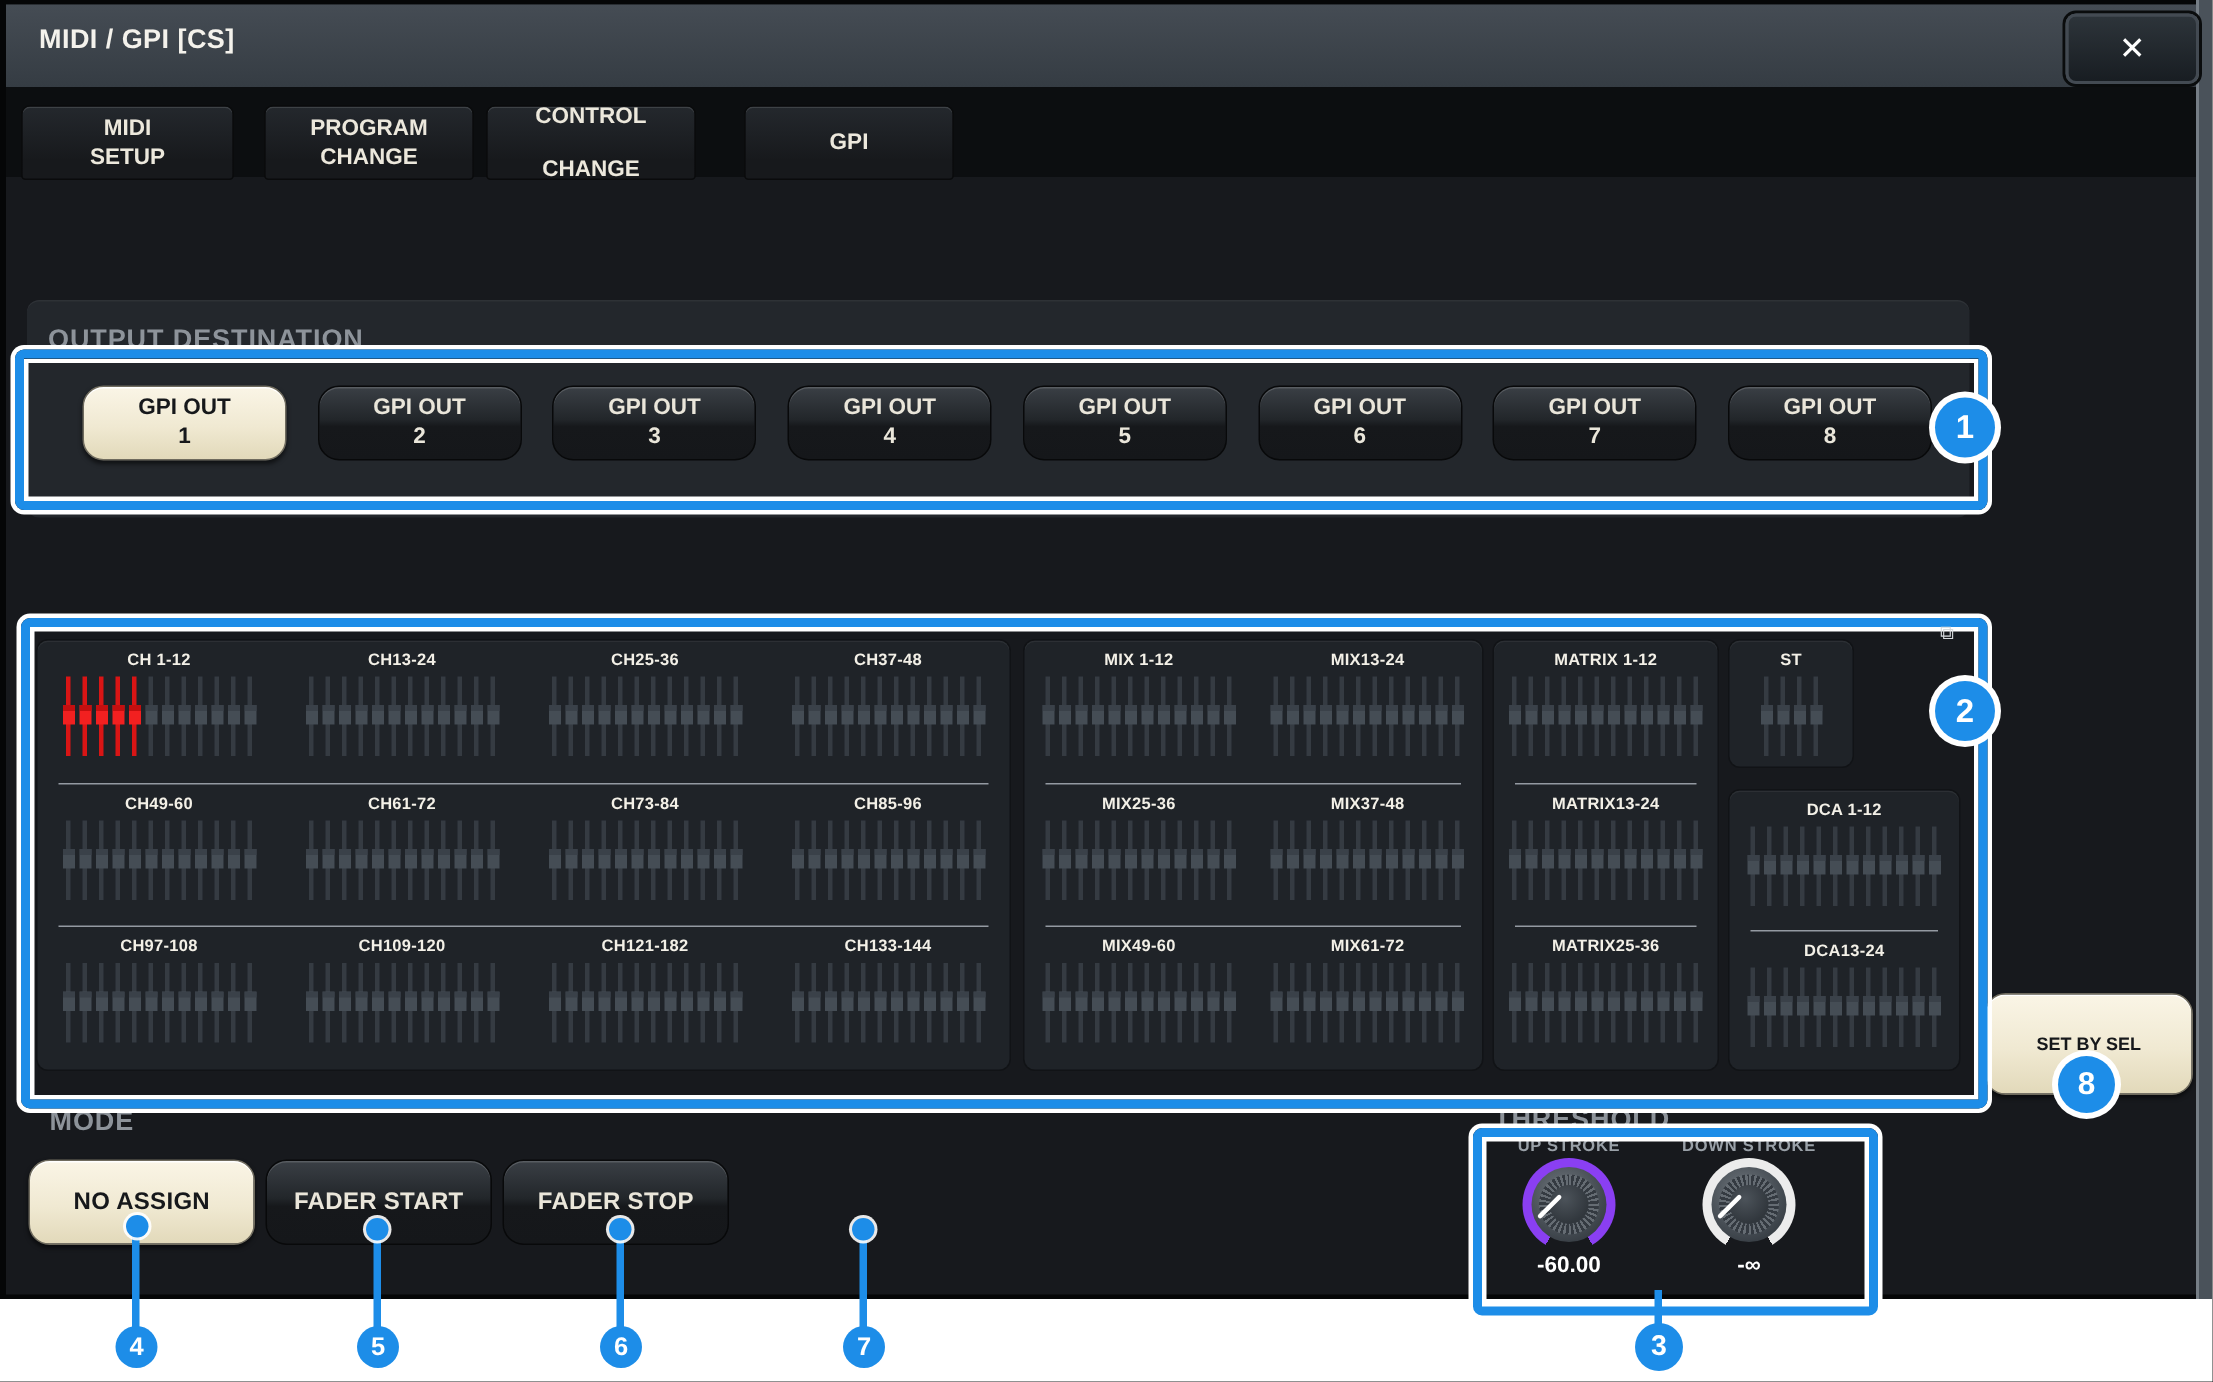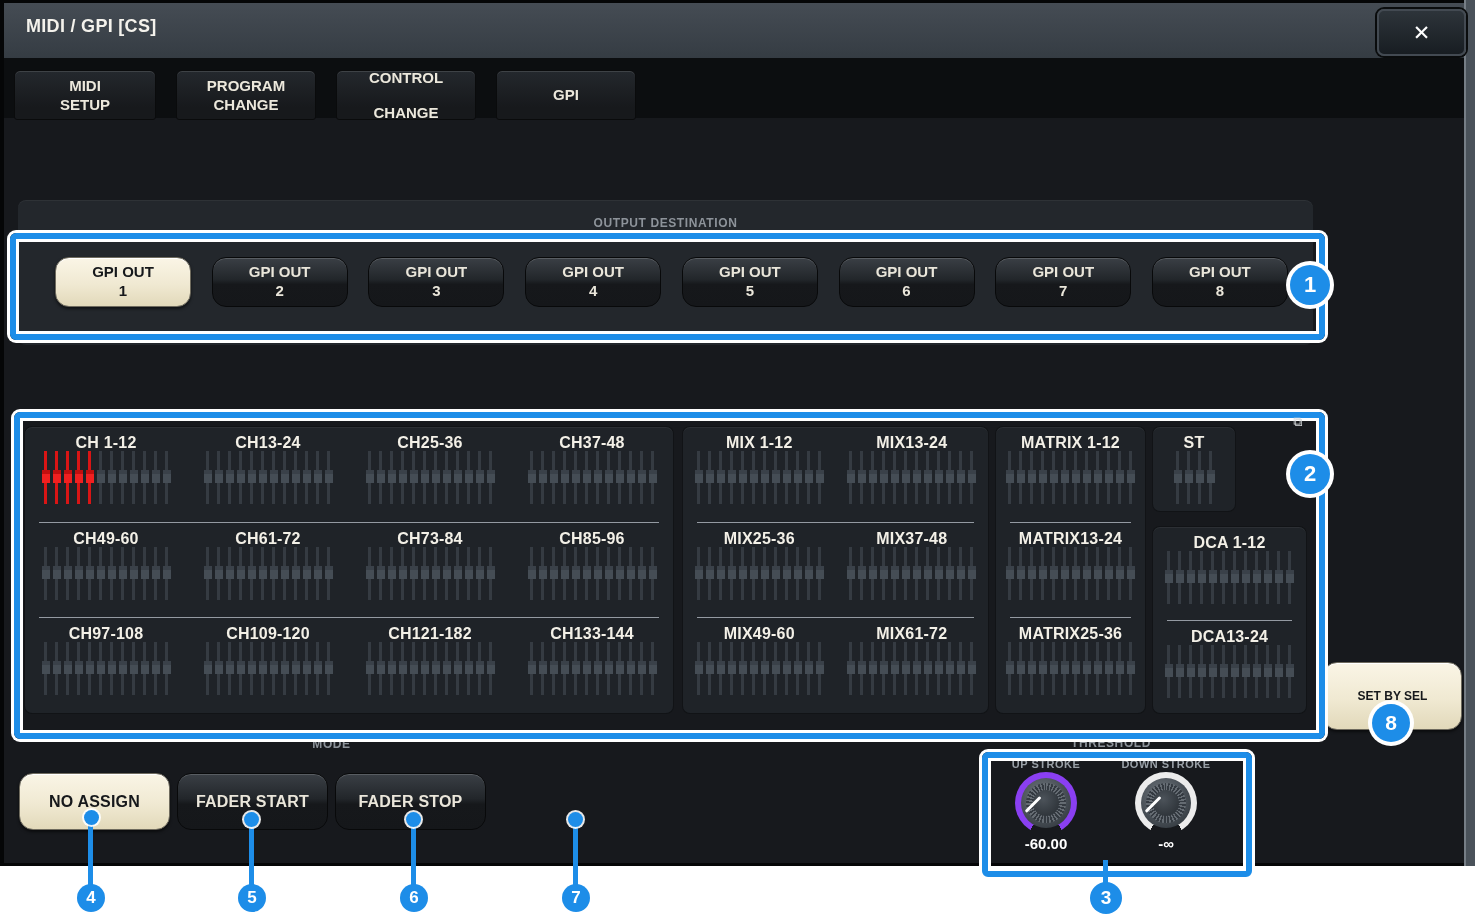--- a/index.html
+++ b/index.html
@@ -22,39 +22,39 @@
   #tabs-bg{position:absolute;left:4px;top:58px;width:1460px;height:60px;background:#0c0e10;}
   .tab{position:absolute;top:0;height:48px;border-radius:6px 6px 3px 3px;
        background:linear-gradient(180deg,#24282d,#17191c 75%);border:1px solid #0a0b0c;
        box-shadow:inset 0 1px 0 rgba(255,255,255,.12);color:#ece8dc;
        display:flex;flex-direction:column;align-items:center;justify-content:center;cursor:pointer;}
   .tab .tl{font-size:15px;font-weight:bold;line-height:1.3;}
   .tab.selected{top:-4px;height:54px;background:linear-gradient(180deg,#fdfdfd,#e9eaeb 55%,#ccd0d3);
        border:1px solid #16181a;color:#17191c;box-shadow:inset 0 1px 0 #fff;}
   #tabstrip{position:absolute;left:4px;top:70px;width:1460px;height:48px;}
   
-  .sect-heading{position:absolute;text-align:center;font-size:12px;font-weight:bold;
-                color:#8d939a;letter-spacing:.6px;z-index:1;}
+  .sect-heading{position:absolute;font-size:18px;font-weight:bold;
+                color:#8d939a;letter-spacing:.6px;z-index:1;padding-left:14px;}
   #od-panel{position:absolute;left:18px;top:200px;width:1295px;height:145px;background:#23272c;
             border-radius:8px;box-shadow:inset 0 1px 0 rgba(255,255,255,.05);}
   #gpi-row{position:absolute;left:55px;top:257px;width:1233px;height:50px;display:flex;justify-content:space-between;z-index:2;}
   .btn{border-radius:14px;display:flex;flex-direction:column;align-items:center;justify-content:center;cursor:pointer;box-sizing:border-box;}
   .btn-dark{background:linear-gradient(180deg,#3a3f45 0%,#22262a 45%,#16181b 55%,#15171a 100%);
             border:1px solid #08090a;box-shadow:inset 0 1px 0 rgba(255,255,255,.16);color:#eae6da;}
   .btn-cream{background:linear-gradient(180deg,#faf5e6 0%,#f0e9d2 55%,#e2d9ba 100%);
              border:1px solid #6f6b5e;box-shadow:inset 0 1px 0 #fff,0 2px 3px rgba(0,0,0,.55);color:#16181b;}
   .gpi-btn{width:136px;height:50px;font-size:15px;font-weight:bold;line-height:1.25;}
   
   .fpanel{position:absolute;background:#1f2328;border-radius:7px;
           box-shadow:inset 0 1px 0 rgba(255,255,255,.06),0 0 0 1px #111316;
           display:flex;flex-direction:column;z-index:2;}
   .prow{flex:1;display:flex;}
   .psep{height:1px;background:#949aa2;margin:0 14px;}
   .fblock{flex:1;display:flex;flex-direction:column;align-items:center;cursor:pointer;}
-  .fblock-label{margin-top:7px;height:15px;font-size:16px;font-weight:bold;color:#f3f0e7;letter-spacing:.2px;}
+  .fblock-label{margin-top:7px;height:15px;font-size:11px;font-weight:bold;color:#f3f0e7;letter-spacing:.2px;}
   .fstrip{margin-top:2px;display:flex;gap:3px;}
   .fader{position:relative;width:8px;height:53px;}
   .ftrack{position:absolute;left:2px;top:0;width:3px;height:53px;background:#353b42;}
   .fthumb{position:absolute;left:0;top:19px;width:8px;height:13px;background:#454d55;
           box-shadow:inset 0 4px 0 #3a4149;}
   .fader.red .ftrack{background:#d91515;}
   .fader.red .fthumb{background:#f22020;box-shadow:inset 0 4px 0 #c40f0f;}
   #expand-icon{position:absolute;left:1290px;top:414px;width:16px;height:16px;color:#d7dadd;
                font-size:13px;line-height:16px;text-align:center;z-index:6;cursor:pointer;}
   
@@ -106,21 +106,21 @@
   <div id="tabs-bg"></div>
   <div id="tabstrip">
       <div class="tab" style="left: 10px; width: 140px;">
         <div class="tl">MIDI</div>
         <div class="tl">SETUP</div>
       </div>
       <div class="tab" style="left: 172px; width: 138px;">
         <div class="tl">PROGRAM</div>
         <div class="tl">CHANGE</div>
       </div>
-      <div class="tab" style="left: 332px; width: 138px; gap: 16px;">
+      <div class="tab" style="left: 320px; width: 138px; gap: 16px;">
         <div class="tl">CONTROL</div>
         <div class="tl">CHANGE</div>
       </div>
       <div class="tab" style="left: 492px; width: 138px;">
         <div class="tl">GPI</div>
       </div>
     </div>
 
   <div class="sect-heading" style="left:18px;top:216px;width:1295px;">OUTPUT DESTINATION</div>
   <div id="od-panel"></div>

